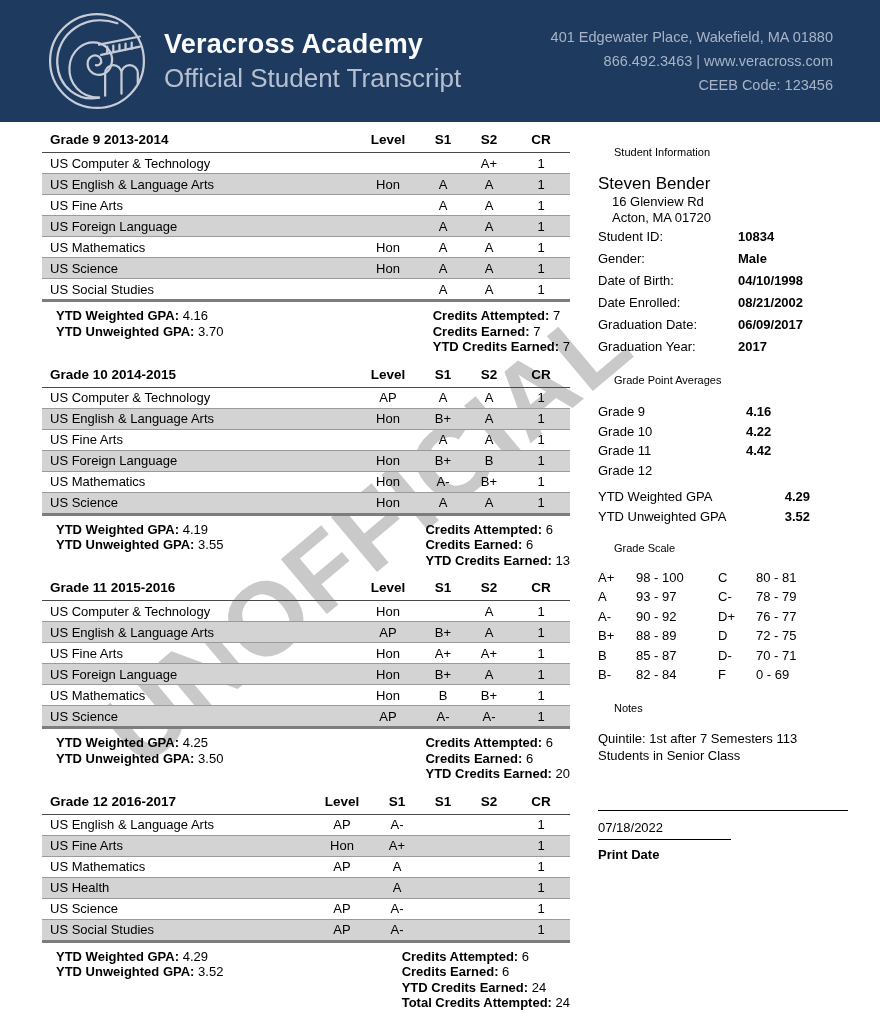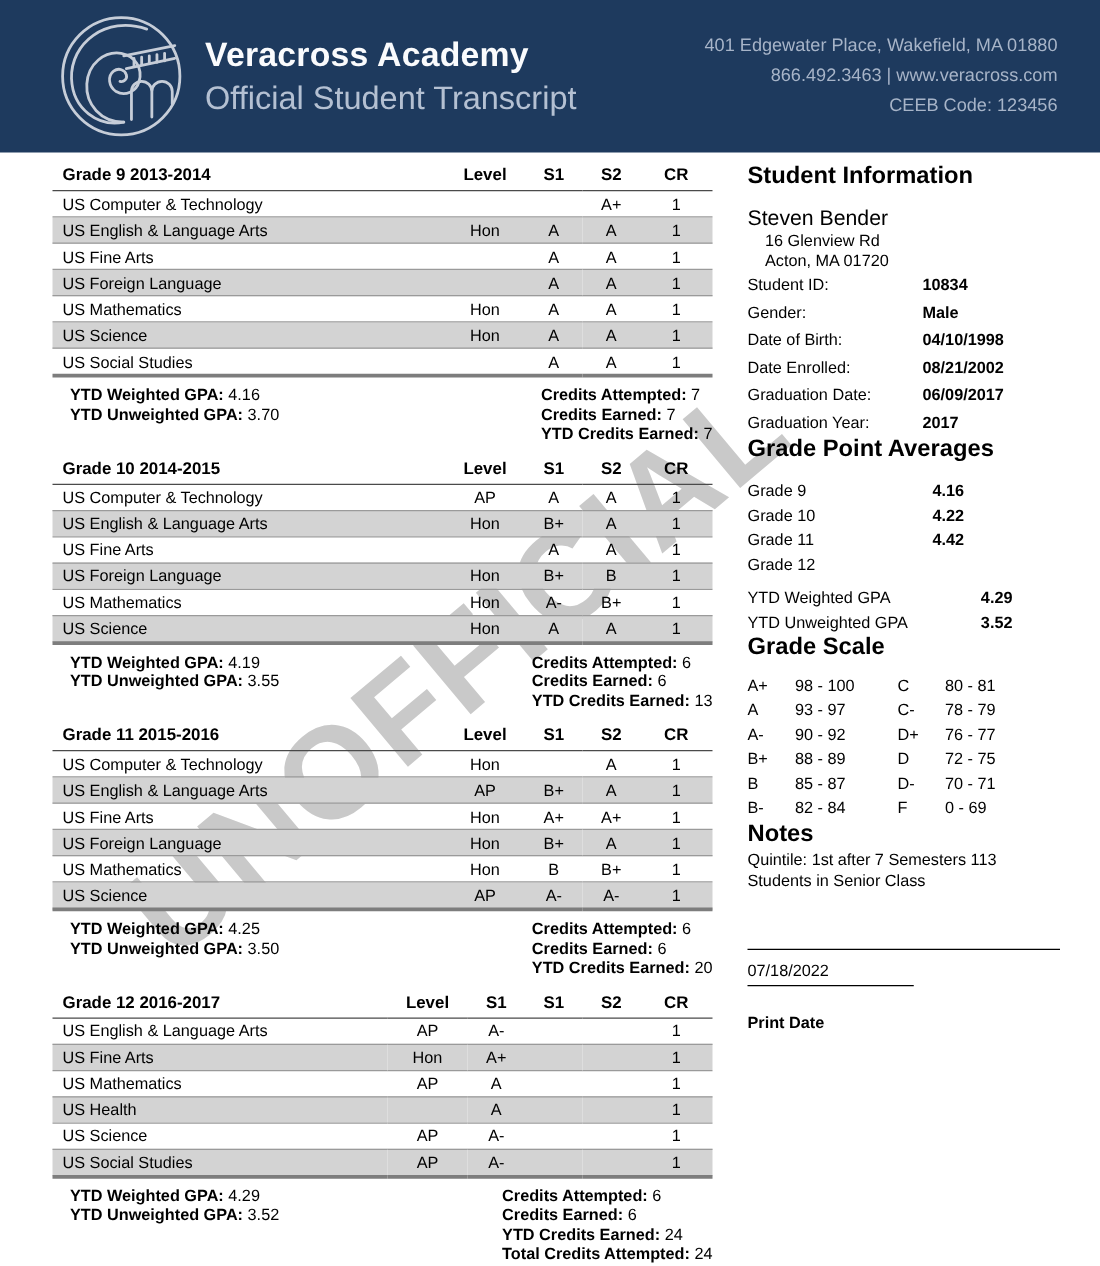--- a/index.html
+++ b/index.html
@@ -1,21 +1,21 @@
 <!DOCTYPE html>
 <html><head>
 <meta charset="utf-8">
 <style>
   html,body{margin:0;padding:0}
   body{width:880px;height:1013px;background:#fff;font-family:"Liberation Sans",sans-serif;
        color:#000;position:relative;overflow:hidden}
 
   
   .hdr{height:122px;background:#1e3a5e;display:flex;align-items:center;box-sizing:border-box;
-       padding:0 34px 0 46px}
+       padding:0 47px 0 46px}
   .logo{width:102px;height:102px;flex:none}
   .titles{margin-left:16px}
   .school{color:#fafbfd;font-weight:bold;font-size:27px;letter-spacing:.2px}
   .subtitle{color:#b4c0d2;font-size:26px;margin-top:3px;font-weight:400}
   .contact{margin-left:auto;text-align:right;color:#a7b4c8;font-size:14.5px;line-height:24px}
 
   
   .page{position:relative;display:flex;padding-top:8px}
   .main{width:528px;margin-left:42px;position:relative;z-index:1}
   .sidebar{width:250px;margin-left:28px;position:relative;z-index:1;font-size:13px}
@@ -31,21 +31,21 @@
   .gtable td{height:20px;text-align:center;padding:0}
   .gtable td.course-c{text-align:left;padding-left:8px}
   .gtable tbody tr:nth-child(even){background:#d3d3d3}
   .gtable tbody tr:not(:last-child) td{border-bottom:1px solid #9a9a9a}
 
   .summary{display:flex;justify-content:space-between;margin-top:6px;font-size:13px;line-height:15.5px}
   .sum-left{padding-left:14px}
   .sum-right{}
 
   
-  .sidebar h3{font-size:19px;font-weight:bold;margin:0}
+  .sidebar h3{font-size:11px;font-weight:normal;margin:16px}
   .sname{font-size:17px;margin-top:13px}
   .saddr{line-height:16px;margin-left:14px}
   .info-rows{}
   .irow{display:flex;line-height:22px}
   .irow .lbl{width:140px}
   .irow .val{font-weight:bold}
   .gpa-head{margin-top:26px}
   .gpa-rows{margin-top:12px}
   .grow{display:flex;line-height:19.5px}
   .grow .lbl{width:148px}
@@ -56,21 +56,21 @@
   .yrow .val{font-weight:bold;width:54px;text-align:right}
   .scale-head{margin-top:26px}
   .scale{margin-top:12px;display:grid;grid-auto-flow:column;grid-template-rows:repeat(6,19.4px);
        grid-template-columns:120px auto}
   .sitem .g{display:inline-block;width:38px}
   .notes-head{margin-top:28px}
   .note{line-height:17px;width:232px}
   .sigline{border-top:1px solid #000;margin-top:46px}
   .pdate{margin-top:9px;line-height:16px}
   .dline{border-top:1px solid #000;width:133px;margin-top:3px}
-  .plabel{font-weight:bold;margin-top:21px}
+  .plabel{font-weight:bold;margin-top:7px}
 </style>
 </head>
 <body>
 
 <header class="hdr">
   <svg class="logo" viewBox="0 0 100 100" fill="none" stroke="#c6cdd8" stroke-width="2.2" stroke-linecap="round">
     <circle cx="50" cy="50" r="46"></circle>
     <path d="M70 13 C 38 2, 10 24, 11 52 C 12 76, 32 90, 52 86"></path>
     <path d="M52 86 C 34 86, 22 72, 23 56 C 24 40, 37 30, 50 32 C 61 34, 67 44, 64 54 C 62 62, 53 66, 46 62 C 40 58, 39 50, 44 46 C 48 43, 53 45, 54 49 C 55 52, 52 55, 49 54"></path>
     <path d="M52 34 L 92 26 M54 44 L 92 36"></path>

